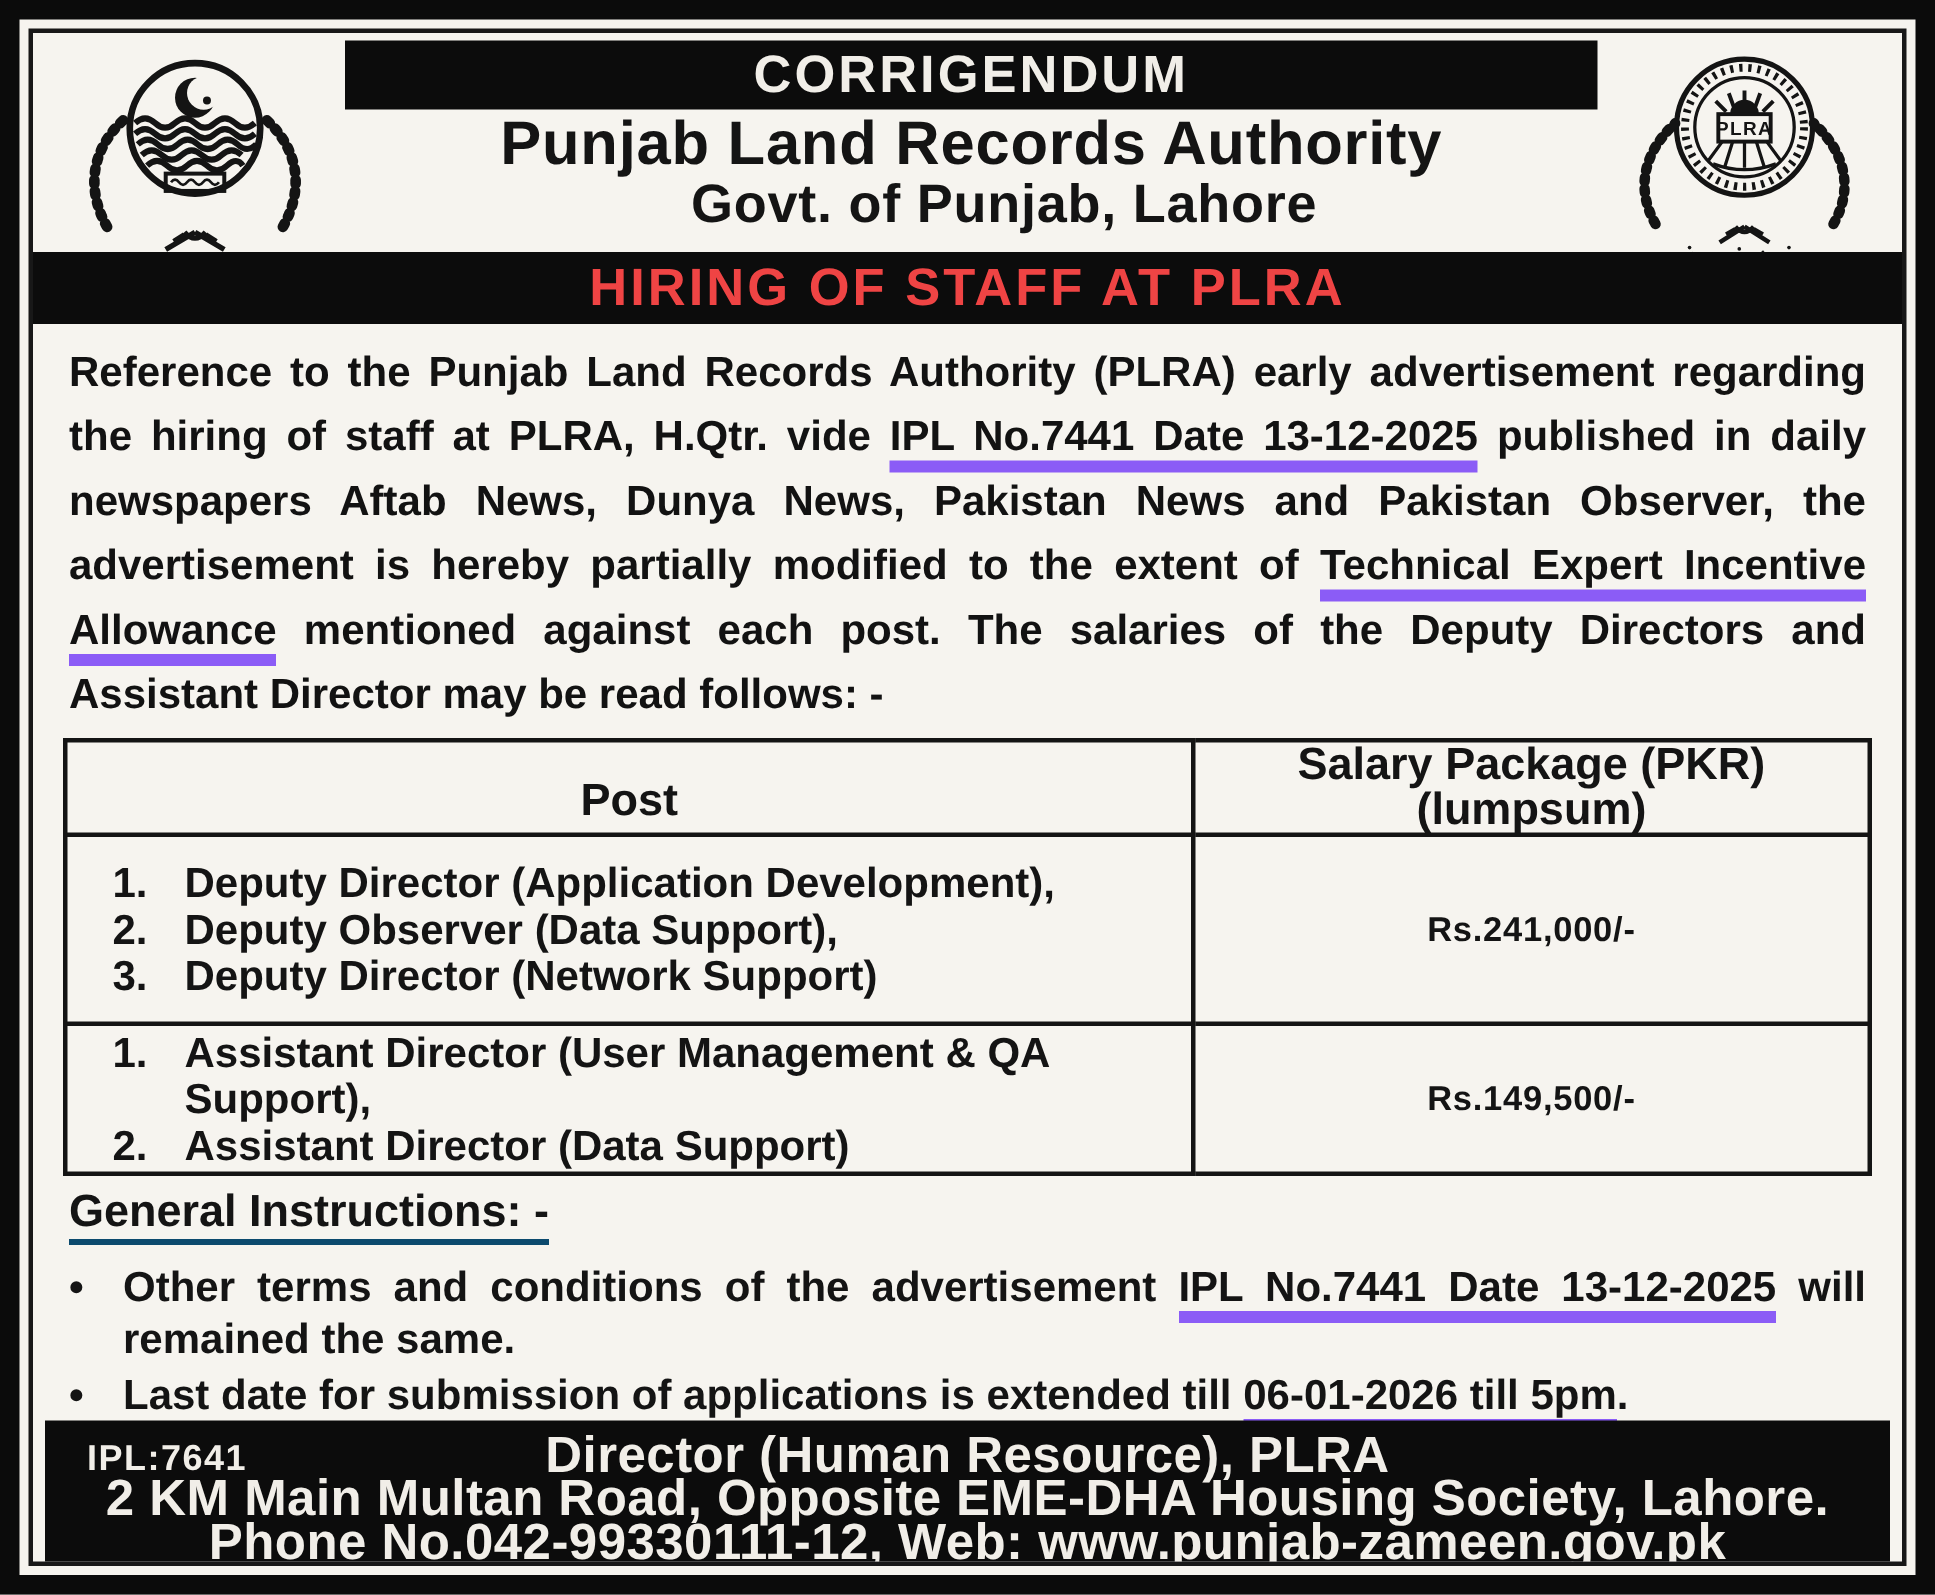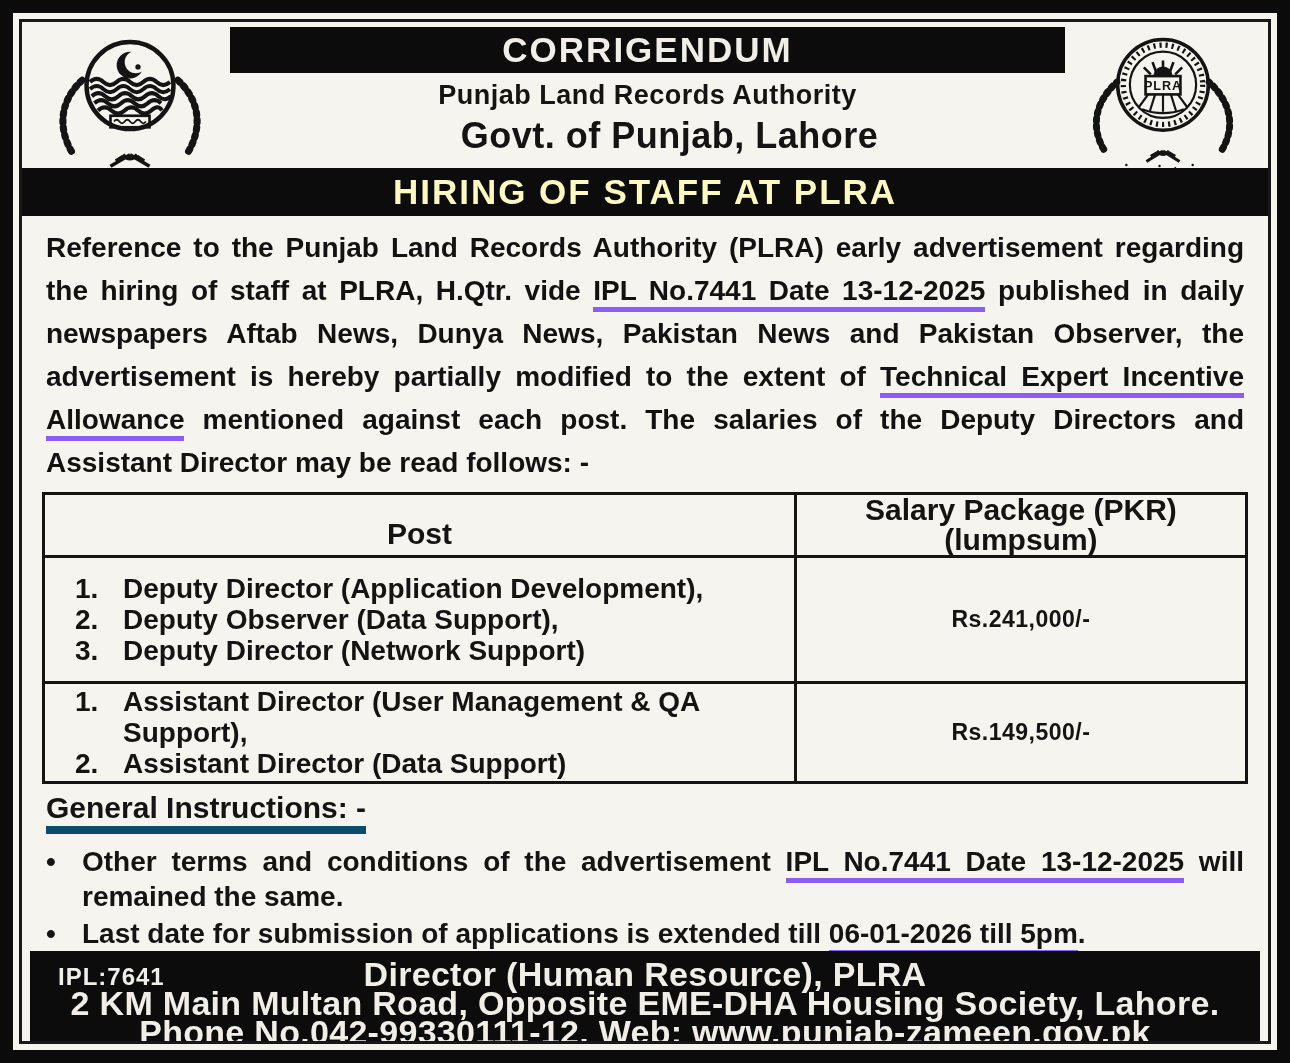--- a/index.html
+++ b/index.html
@@ -27,37 +27,37 @@
   
   .header { height:146px; flex:none; display:flex; padding:5px 8px 0 8px; }
   .logo-left  { width:200px; flex:none; display:flex; align-items:center; justify-content:center; }
   .logo-right { width:195px; flex:none; display:flex; align-items:flex-start; justify-content:center; padding-top:2px; }
   .header-center { flex:1; display:flex; flex-direction:column; align-items:center; min-width:0; }
   .corrigendum-bar {
     width:100%; height:46px; background:#0c0c0c; color:#f1eee8;
     display:flex; align-items:center; justify-content:center;
     font-size:35px; letter-spacing:2px;
   }
-  .org-name { font-size:27px; line-height:41px; margin-top:2px; letter-spacing:0.5px; }
+  .org-name { font-size:41px; line-height:41px; margin-top:2px; letter-spacing:0.5px; }
   .org-sub  { font-size:36px; line-height:40px; letter-spacing:0.5px;margin-left:44px; }
 
   
   .banner {
-    height:48px; flex:none; background:#0c0c0c; color:#fef9c3;
+    height:48px; flex:none; background:#0c0c0c; color:#ef4444;
     display:flex; align-items:center; justify-content:center;
     font-size:35px; letter-spacing:2px;
   }
 
   
   .body-text {
     flex:none; padding:10px 24px 0 24px;
     font-size:28px; line-height:43px;
     text-align:justify; color:#121212;
   }
-  .u { border-bottom:5px solid #8b5cf6; padding-bottom:1px; }
+  .u { border-bottom:8px solid #8b5cf6; padding-bottom:1px; }
 
   
   .table-wrap { flex:none; padding:8px 20px 0 20px; }
   table { width:100%; border-collapse:collapse; table-layout:fixed; }
   th, td { border:3px solid #141414; }
   col.c-post   { width:62.5%; }
   col.c-salary { width:37.5%; }
   thead tr { height:60px; }
   th.post-h { vertical-align:bottom; text-align:center; font-size:30px; padding-bottom:4px; }
   th.salary-h { vertical-align:middle; text-align:center; font-size:30px; line-height:30px;margin-top:44px; }
@@ -65,21 +65,21 @@
   tr.row-ad { height:96px; }
   td.posts-cell { vertical-align:middle; padding:2px 8px 2px 30px; }
   td.salary-cell { vertical-align:middle; text-align:center; font-size:23px; letter-spacing:0.5px; }
   .post-item { display:flex; align-items:flex-start; font-size:28px; line-height:31px; }
   .post-no { flex:none; width:48px; }
   .post-label { flex:none; max-width:600px; }
 
   
   .instructions { flex:none; padding:8px 24px 0 24px; }
   .gi-heading { display:inline-block; font-size:30px; line-height:32px;
-                border-bottom:8px solid #0c4a6e; padding-bottom:2px; margin-bottom:8px; }
+                border-bottom:4px solid #0c4a6e; padding-bottom:2px; margin-bottom:8px; }
   .bullet { display:flex; align-items:flex-start; font-size:28px; line-height:35px; margin-top:2px; }
   .bullet-marker { flex:none; width:36px; font-size:28px; }
   .bullet-text { flex:1; text-align:justify; }
 
   
   .footer {
     margin-top:auto; flex:none; height:96px;
     background:#0c0c0c; color:#f1eee8;
     margin-left:8px; margin-right:8px; margin-bottom:5px;
     position:relative; text-align:center; padding-top:9px;

